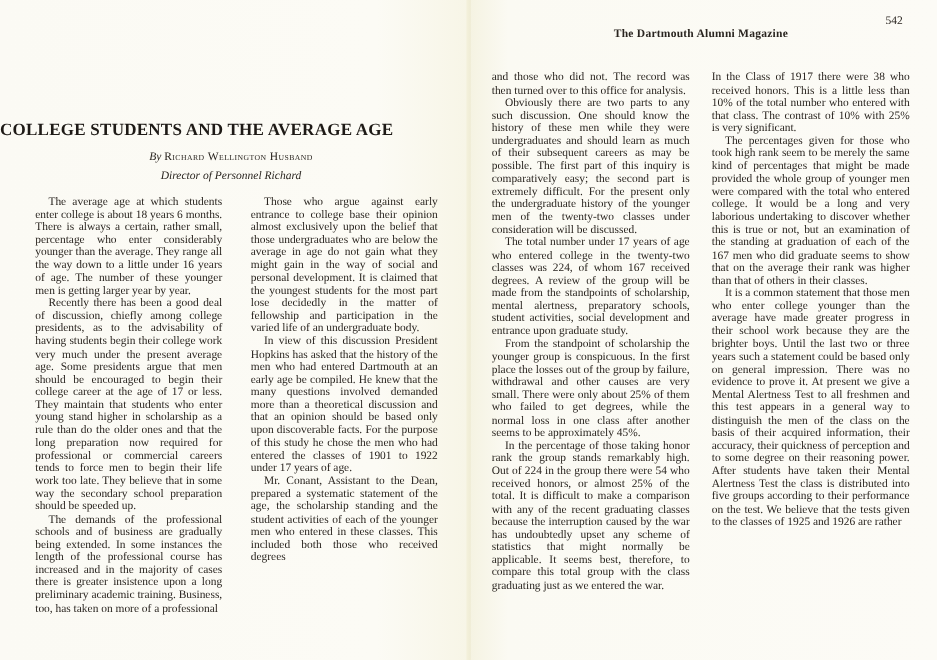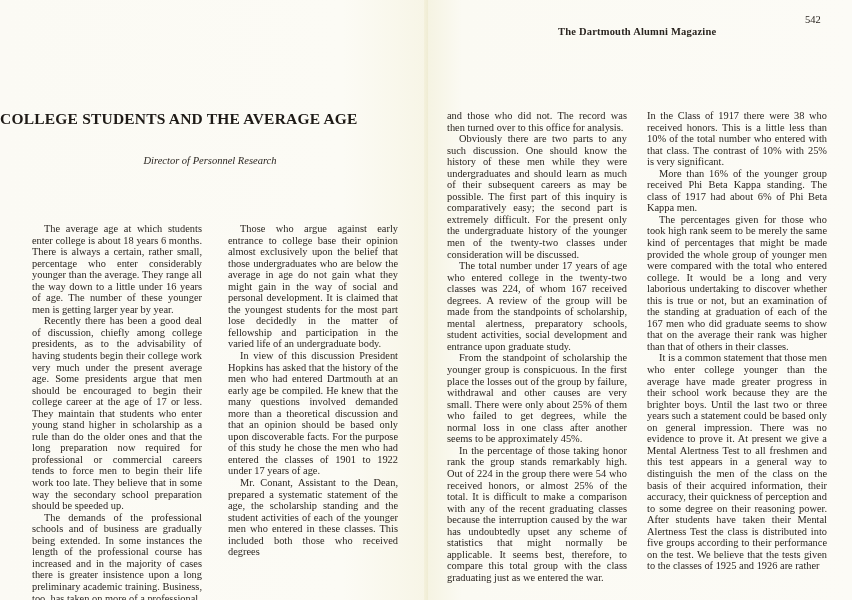--- a/index.html
+++ b/index.html
@@ -34,21 +34,20 @@
   }
   .byline .by { font-style: italic; }
   .byline .author { font-variant: small-caps; letter-spacing: 0.4px; }
   .role {
     position: absolute; left: 0; width: 420px; top: 155px;
     text-align: center; font-size: 10.5px; font-style: italic;
   }
   .col {
     position: absolute; font-size: 10.4px; line-height: 11.55px;
     text-align: justify;
-    margin-top: 45px;
   }
   .col p { margin: 0; text-indent: 12px; }
   .col p.noindent { text-indent: 0; }
   .col-l1 { left: 32px; top: 178px; width: 170px; }
   .col-l2 { left: 228px; top: 178px; width: 170px; }
   .col-r1 { left: 447px; top: 65px; width: 180px; }
   .col-r2 { left: 647px; top: 65px; width: 180px; }
   .running-head {
     position: absolute; top: 14px; left: 558px; font-size: 10.5px; font-weight: bold;
     letter-spacing: 0.2px;
@@ -57,21 +56,25 @@
   .page-number {
     position: absolute; top: 14px; left: 805px; font-size: 10.5px;
   }
 </style>
 </head>
 <body>
 
 <div class="spread">
   <div class="page-left">
     <div class="article-title">COLLEGE STUDENTS AND THE AVERAGE AGE</div>
-    <div class="role">Director of Personnel Research</div>
+    <div class="byline">
+      <span class="by">By</span>
+      <span class="author">Richard Wellington Husband</span>
+    </div>
+    <div class="role">Director of Personnel Richard</div>
 
     <div class="col col-l1">
       <p>The average age at which students enter college is about 18 years 6 months. There is always a certain, rather small, percentage who enter considerably younger than the average. They range all the way down to a little under 16 years of age. The number of these younger men is getting larger year by year.</p>
       <p>Recently there has been a good deal of discussion, chiefly among college presidents, as to the advisability of having students begin their college work very much under the present average age. Some presidents argue that men should be encouraged to begin their college career at the age of 17 or less. They maintain that students who enter young stand higher in scholarship as a rule than do the older ones and that the long preparation now required for professional or commercial careers tends to force men to begin their life work too late. They believe that in some way the secondary school preparation should be speeded up.</p>
       <p>The demands of the professional schools and of business are gradually being extended. In some instances the length of the professional course has increased and in the majority of cases there is greater insistence upon a long preliminary academic training. Business, too, has taken on more of a professional</p>
     </div>
 
     <div class="col col-l2">
       <p>Those who argue against early entrance to college base their opinion almost exclusively upon the belief that those undergraduates who are below the average in age do not gain what they might gain in the way of social and personal development. It is claimed that the youngest students for the most part lose decidedly in the matter of fellowship and participation in the varied life of an undergraduate body.</p>
       <p>In view of this discussion President Hopkins has asked that the history of the men who had entered Dartmouth at an early age be compiled. He knew that the many questions involved demanded more than a theoretical discussion and that an opinion should be based only upon discoverable facts. For the purpose of this study he chose the men who had entered the classes of 1901 to 1922 under 17 years of age.</p>
@@ -89,17 +92,16 @@
   <div class="col col-r1">
     <p class="noindent">and those who did not. The record was then turned over to this office for analysis.</p>
     <p>Obviously there are two parts to any such discussion. One should know the history of these men while they were undergraduates and should learn as much of their subsequent careers as may be possible. The first part of this inquiry is comparatively easy; the second part is extremely difficult. For the present only the undergraduate history of the younger men of the twenty-two classes under consideration will be discussed.</p>
     <p>The total number under 17 years of age who entered college in the twenty-two classes was 224, of whom 167 received degrees. A review of the group will be made from the standpoints of scholarship, mental alertness, preparatory schools, student activities, social development and entrance upon graduate study.</p>
     <p>From the standpoint of scholarship the younger group is conspicuous. In the first place the losses out of the group by failure, withdrawal and other causes are very small. There were only about 25% of them who failed to get degrees, while the normal loss in one class after another seems to be approximately 45%.</p>
     <p>In the percentage of those taking honor rank the group stands remarkably high. Out of 224 in the group there were 54 who received honors, or almost 25% of the total. It is difficult to make a comparison with any of the recent graduating classes because the interruption caused by the war has undoubtedly upset any scheme of statistics that might normally be applicable. It seems best, therefore, to compare this total group with the class graduating just as we entered the war.</p>
   </div>
 
   <div class="col col-r2">
     <p class="noindent">In the Class of 1917 there were 38 who received honors. This is a little less than 10% of the total number who entered with that class. The contrast of 10% with 25% is very significant.</p>
-    <p>More than 16% of the younger group received Phi Beta Kappa standing. The class of 1917 had about 6% of Phi Beta Kappa men.</p>
     <p>The percentages given for those who took high rank seem to be merely the same kind of percentages that might be made provided the whole group of younger men were compared with the total who entered college. It would be a long and very laborious undertaking to discover whether this is true or not, but an examination of the standing at graduation of each of the 167 men who did graduate seems to show that on the average their rank was higher than that of others in their classes.</p>
     <p>It is a common statement that those men who enter college younger than the average have made greater progress in their school work because they are the brighter boys. Until the last two or three years such a statement could be based only on general impression. There was no evidence to prove it. At present we give a Mental Alertness Test to all freshmen and this test appears in a general way to distinguish the men of the class on the basis of their acquired information, their accuracy, their quickness of perception and to some degree on their reasoning power. After students have taken their Mental Alertness Test the class is distributed into five groups according to their performance on the test. We believe that the tests given to the classes of 1925 and 1926 are rather</p>
   </div>
 </div>
 
 </body></html>

